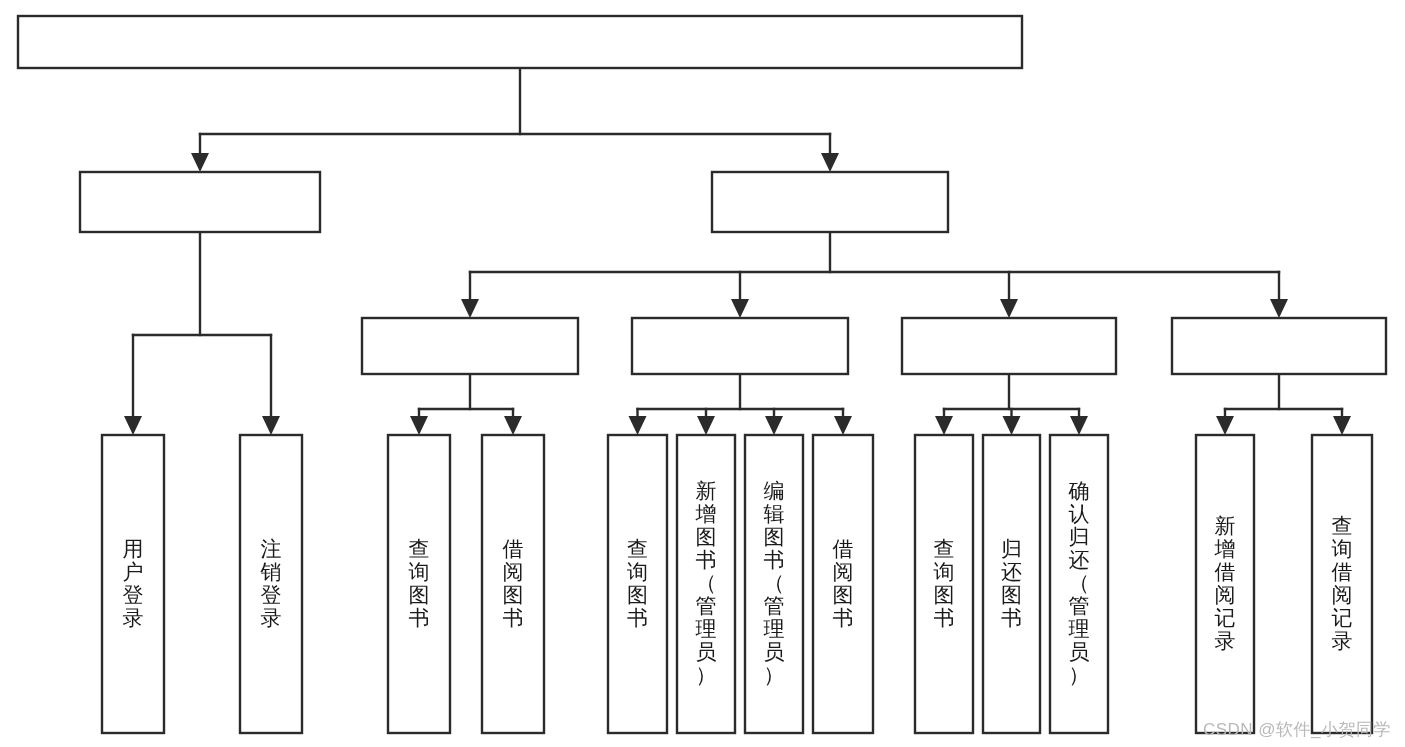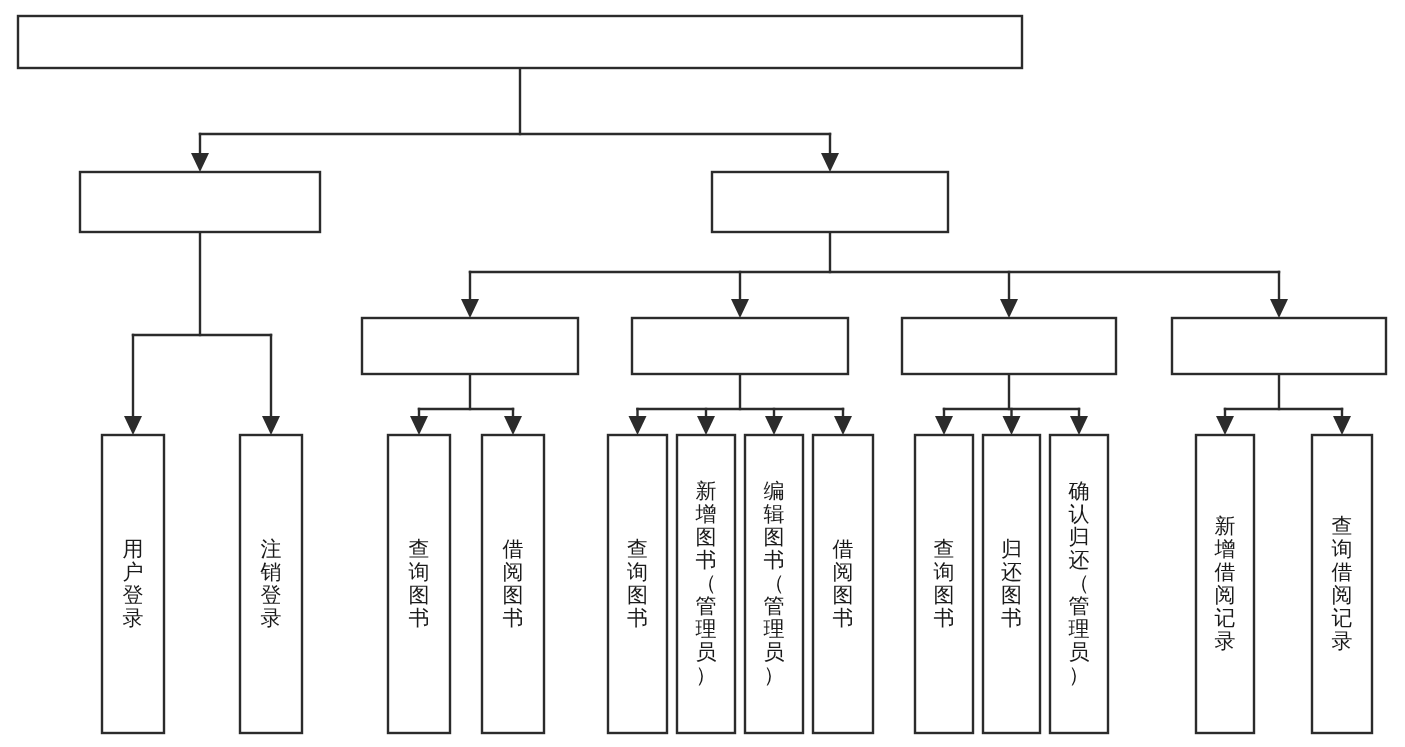--- a/index.html
+++ b/index.html
@@ -203,13 +203,14 @@
           <rect x="1196" y="435" width="58" height="298" class="node-rect"></rect>
           <text x="1225" class="node-label-v" y="532.94"><tspan x="1225" dy="0">新</tspan><tspan x="1225" dy="23">增</tspan><tspan x="1225" dy="23">借</tspan><tspan x="1225" dy="23">阅</tspan><tspan x="1225" dy="23">记</tspan><tspan x="1225" dy="23">录</tspan></text>
         </g>
         <g>
           <rect x="1312" y="435" width="60" height="298" class="node-rect"></rect>
           <text x="1342" class="node-label-v" y="532.94"><tspan x="1342" dy="0">查</tspan><tspan x="1342" dy="23">询</tspan><tspan x="1342" dy="23">借</tspan><tspan x="1342" dy="23">阅</tspan><tspan x="1342" dy="23">记</tspan><tspan x="1342" dy="23">录</tspan></text>
         </g>
       </g>
   </svg>
 
+  <div class="watermark">CSDN @软件_小贺同学</div>
 </div>
 
 </body></html>

